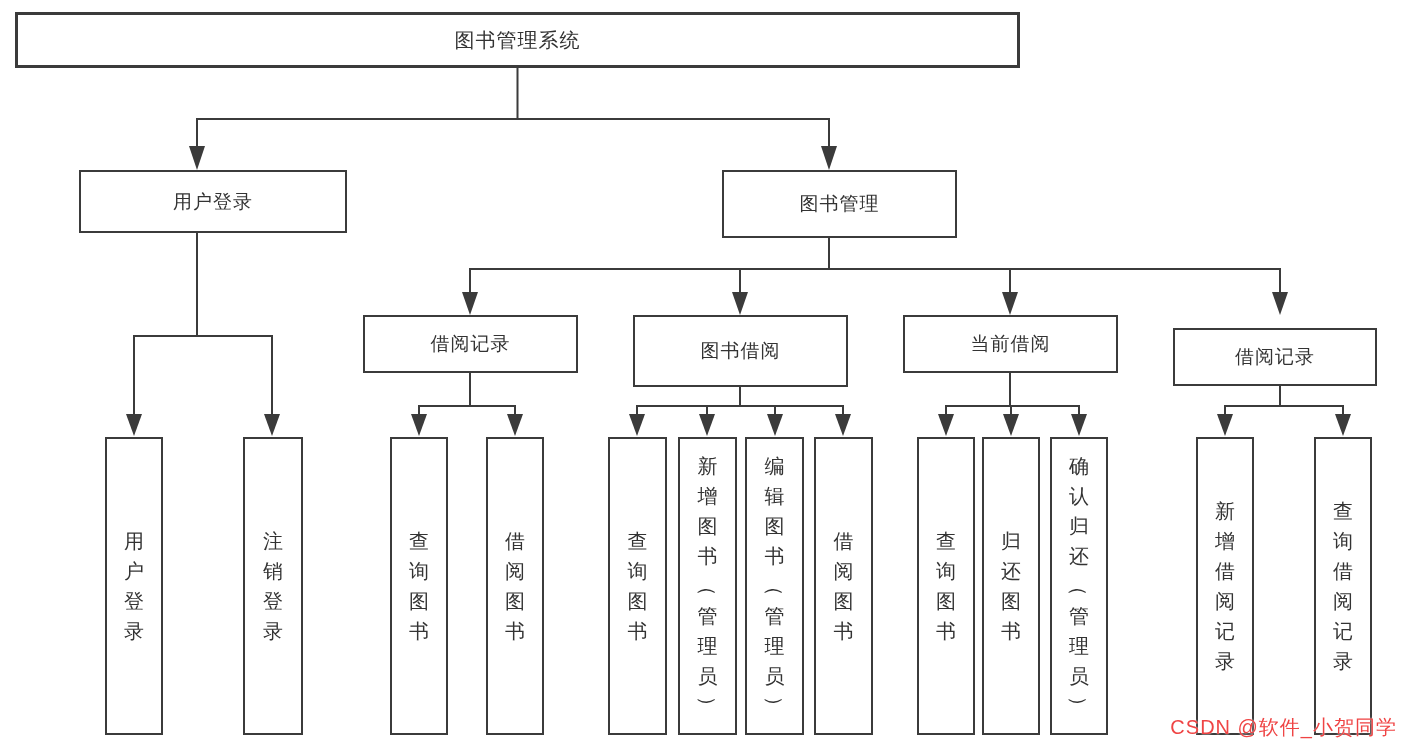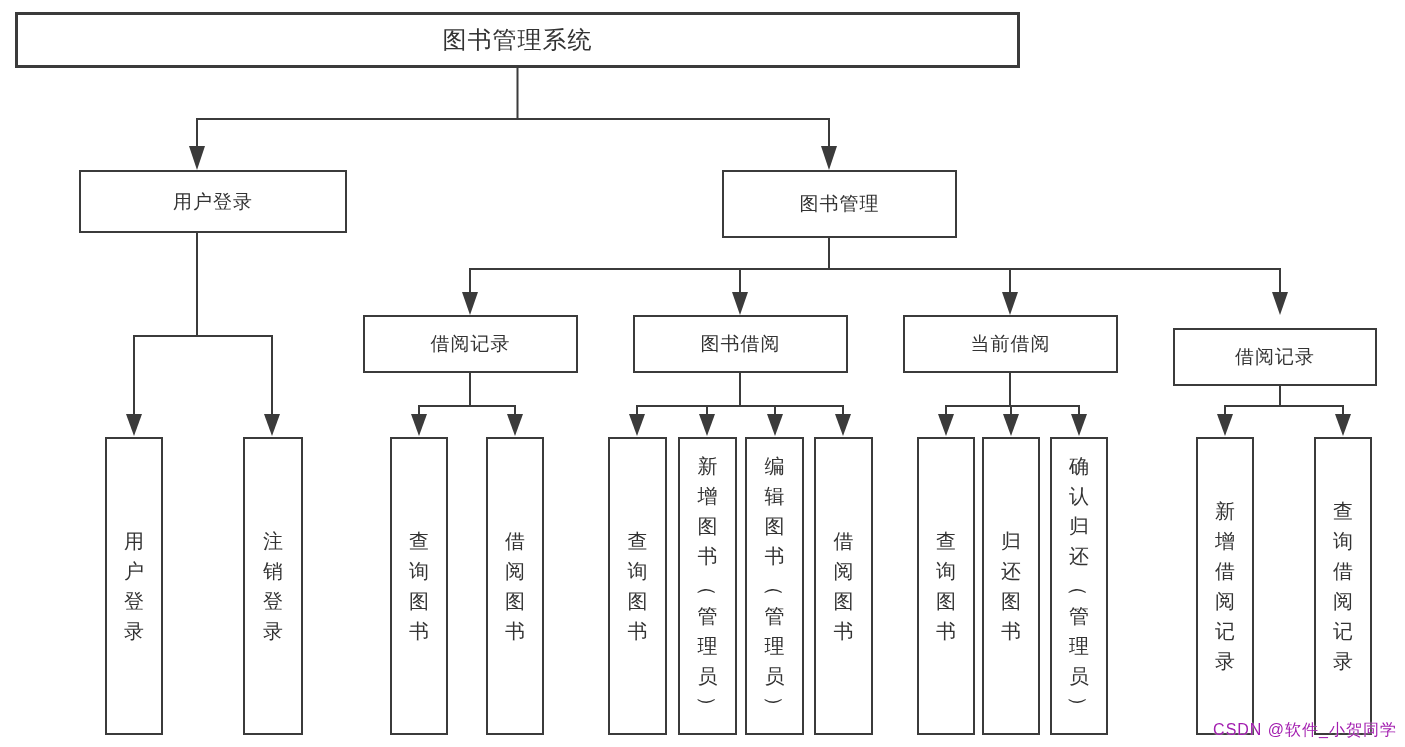--- a/index.html
+++ b/index.html
@@ -6,28 +6,28 @@
   .canvas {
     position:relative; width:1405px; height:747px; background:#ffffff;
     overflow:hidden; font-family:"Liberation Sans","DejaVu Sans",sans-serif;
   }
   .connectors { position:absolute; left:0; top:0; width:1405px; height:747px; }
   .box {
     position:absolute; background:#ffffff; border:2px solid #3b3b3b;
     box-sizing:border-box; color:#333333;
     display:flex; align-items:center; justify-content:center;
   }
-  .box.root { border-width:3px; font-size:24px; letter-spacing:1px; }
+  .box.root { border-width:3px; font-size:20px; letter-spacing:1px; }
   .box.h { font-size:19px; letter-spacing:1px; }
   .box.v { flex-direction:column; font-size:20px; }
   .vchar { display:block; height:30px; line-height:30px; width:100%; text-align:center; }
   .vpar  { transform:rotate(90deg); }
   .watermark {
-    position:absolute; right:8px; bottom:6px; font-size:16px;
-    color:#a21caf; text-shadow:0 0 2px #ffffff; letter-spacing:1px;
+    position:absolute; right:8px; bottom:6px; font-size:20px;
+    color:#ef4444; text-shadow:0 0 2px #ffffff; letter-spacing:1px;
     white-space:nowrap;
     margin-left:40px;
   }
 </style>
 </head>
 <body>
 
 <div class="canvas">
 
   <svg class="connectors" viewBox="0 0 1405 747" xmlns="http://www.w3.org/2000/svg">
@@ -69,21 +69,21 @@
       <polygon points="1335,414 1351,414 1343,436"></polygon>
     </g>
   </svg>
 
   <div class="box root" style="left:15px; top:12px; width:1005px; height:56px">图书管理系统</div>
 
   <div class="box h" style="left:79px; top:170px; width:268px; height:63px">用户登录</div>
   <div class="box h" style="left:722px; top:170px; width:235px; height:68px">图书管理</div>
 
   <div class="box h" style="left:363px; top:315px; width:215px; height:58px">借阅记录</div>
-  <div class="box h" style="left:633px; top:315px; width:215px; height:58px">图书借阅</div>
+  <div class="box h" style="left:633px; top:315px; width:215px; height:72px">图书借阅</div>
   <div class="box h" style="left:903px; top:315px; width:215px; height:58px">当前借阅</div>
   <div class="box h" style="left:1173px; top:328px; width:204px; height:58px">借阅记录</div>
 
   <div class="box v vtext" style="left:105px; top:437px; width:58px; height:298px">
       <span class="vchar">用</span>
       <span class="vchar">户</span>
       <span class="vchar">登</span>
       <span class="vchar">录</span>
     </div>
   <div class="box v vtext" style="left:243px; top:437px; width:60px; height:298px">

